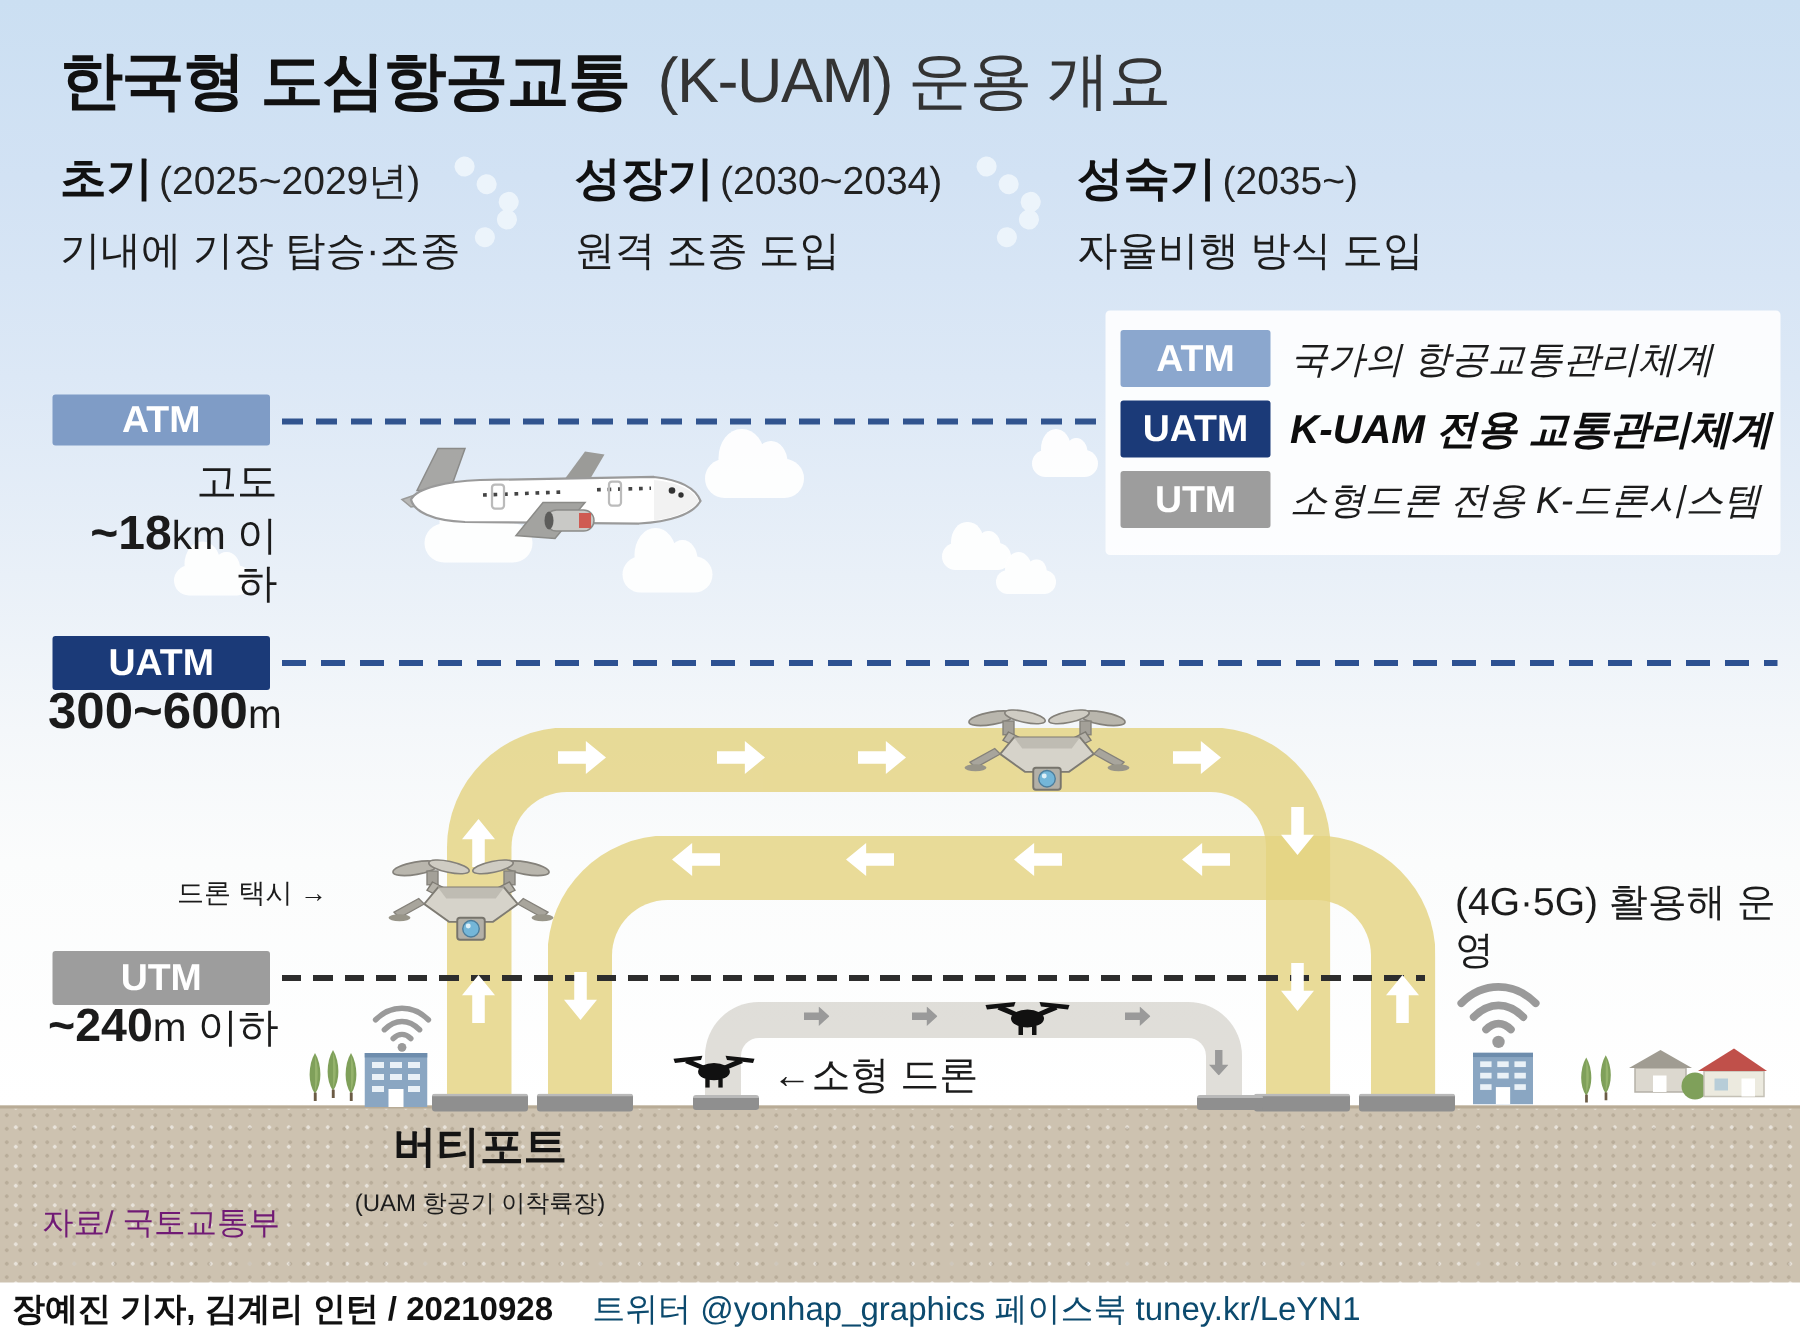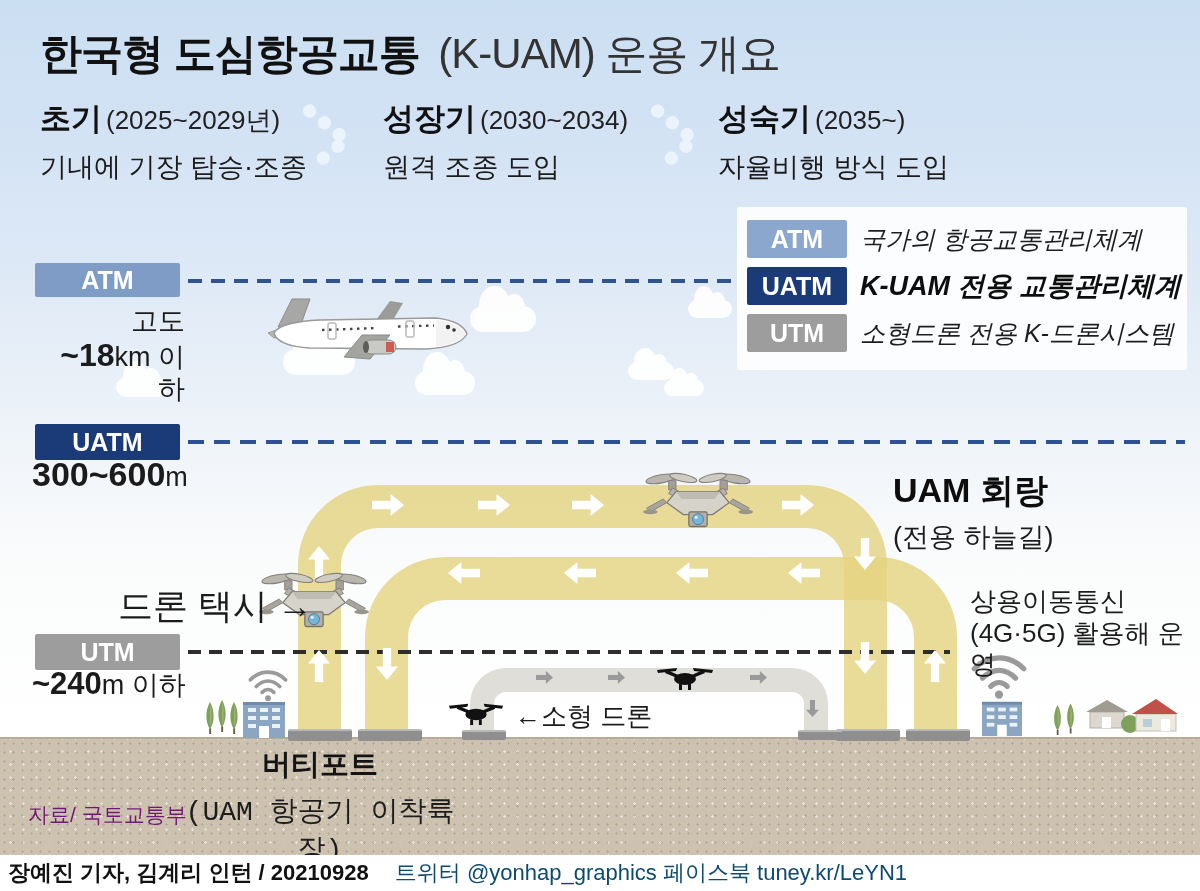--- a/index.html
+++ b/index.html
@@ -72,26 +72,26 @@
   .fa.g{background:#9a9a9a;}
   .fa.g.h{width:17px;height:13px;}
   .fa.g.v{width:13px;height:17px;}
   
   .pad{height:10px;background:#8f8f8f;border-radius:2px;border-top:2px solid #b9b9b9;z-index:3;}
   
   .biglabel{left:893px;top:468px;z-index:5;}
   .biglabel .t{font-size:34px;font-weight:800;color:#0d0d0d;}
   .biglabel .s{font-size:27px;color:#1c1c1c;margin-top:5px;}
   .comm{left:970px;top:586px;z-index:5;font-size:26px;line-height:1.22;color:#1c1c1c;}
-  .dtaxi{left:118px;top:583px;width:138px;text-align:center;font-size:35px;z-index:6;white-space:nowrap;}
+  .dtaxi{left:118px;top:583px;width:138px;text-align:left;font-size:18px;z-index:6;white-space:nowrap;}
   .sdrone-label{left:515px;top:699px;font-size:26px;z-index:6;white-space:nowrap;text-align:center;}
   
   .vertiport{left:170px;top:745px;width:300px;text-align:center;z-index:5;}
   .vertiport .t{font-size:29px;font-weight:800;color:#141414;}
-  .vertiport .s{font-size:28px;color:#1d1d1d;margin-top:7px;font-family:Liberation Mono, monospace;}
+  .vertiport .s{font-size:16px;color:#1d1d1d;margin-top:7px;}
   .source{left:28px;top:801px;font-size:21px;color:#701a75;z-index:5;}
   .logo{left:1053px;top:788px;z-index:5;display:flex;align-items:center;}
   .logo .txt{font-size:27px;font-weight:800;color:#15559f;margin-left:5px;letter-spacing:-1px;}
   .credits{left:8px;top:858px;font-size:22px;z-index:7;white-space:nowrap;}
   .credits .b{font-weight:700;color:#111;}
   .credits .r{font-weight:400;color:#0c4a6e;margin-left:20px;text-align:right;}
   
   .cloud{background:#fff;border-radius:40px;z-index:1;opacity:.95;}
   .cloud::before{content:"";position:absolute;background:#fff;border-radius:50%;
     width:46%;height:150%;left:14%;bottom:28%;}
@@ -298,26 +298,21 @@
   <svg class="abs" style="left:642px;top:466px;z-index:6" width="112" height="66">
       <use href="#droneBig"></use>
     </svg>
   <svg class="abs" style="left:447px;top:699px;z-index:6" width="58" height="27">
       <use href="#droneSmall"></use>
     </svg>
   <svg class="abs" style="left:655px;top:663px;z-index:6" width="60" height="28">
       <use href="#droneSmall"></use>
     </svg>
 
-  <div class="abs biglabel">
-    <div class="t">UAM 회랑</div>
-    <div class="s">(전용 하늘길)</div>
-  </div>
   <div class="abs comm">
-    <div>상용이동통신</div>
     <div>(4G·5G) 활용해 운영</div>
   </div>
   <div class="abs dtaxi">드론 택시 →</div>
   <div class="abs sdrone-label">←소형 드론</div>
 
   <svg class="abs" style="left:246px;top:668px;z-index:3" width="44" height="34">
       <use href="#wifiSym"></use>
     </svg>
   <svg class="abs" style="left:243px;top:702px;z-index:3" width="42" height="36">
       <use href="#bldgSym"></use>

